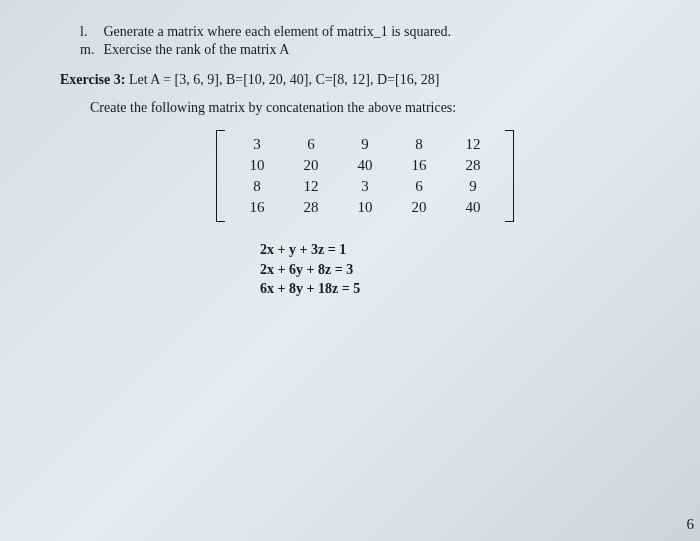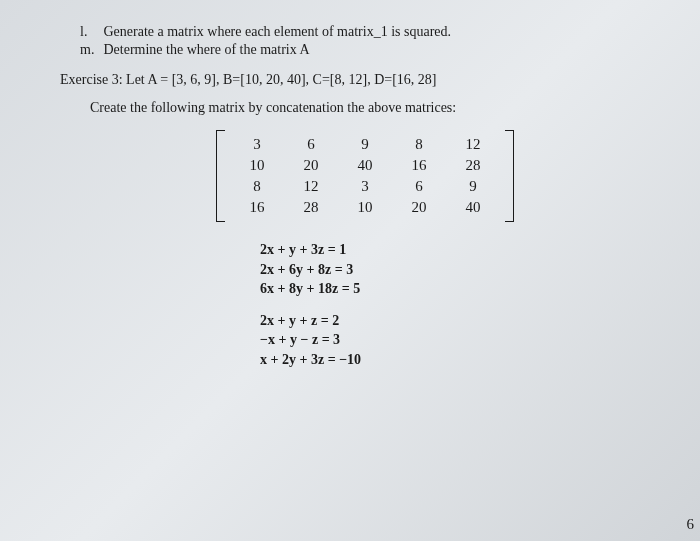--- a/index.html
+++ b/index.html
@@ -23,21 +23,21 @@
     }
     .list-item {
       margin-left: 20px;
       margin-bottom: 2px;
     }
     .list-marker {
       display: inline-block;
       width: 20px;
     }
     .exercise-label {
-      font-weight: normal;
+      font-weight: bold;
     }
     .exercise-line {
       margin-top: 14px;
       margin-bottom: 8px;
     }
     .sub-text {
       margin-left: 30px;
       margin-top: 12px;
       margin-bottom: 10px;
     }
@@ -105,21 +105,21 @@
 <div class="page">
 
   <div class="top-cut"></div>
 
   <div class="list-item">
     <span class="list-marker">l.</span>
     <span>Generate a matrix where each element of matrix_1 is squared.</span>
   </div>
   <div class="list-item">
     <span class="list-marker">m.</span>
-    <span>Determine the where of the matrix A</span>
+    <span>Exercise the rank of the matrix A</span>
   </div>
 
   <div class="exercise-line">
     <span class="exercise-label">Exercise 3:</span><span> Let A = [3, 6, 9], B=[10, 20, 40], C=[8, 12], D=[16, 28]</span>
   </div>
   <div class="sub-text">Create the following matrix by concatenation the above matrices:</div>
 
   <div class="matrix-container">
     <div class="matrix">
       <div class="matrix-row">
@@ -152,21 +152,16 @@
       </div>
     </div>
   </div>
 
   <div class="equations">
     <div>2x + y + 3z = 1</div>
     <div>2x + 6y + 8z = 3</div>
     <div>6x + 8y + 18z = 5</div>
   </div>
 
-  <div class="equations">
-    <div>2x + y + z = 2</div>
-    <div>−x + y − z = 3</div>
-    <div>x + 2y + 3z = −10</div>
-  </div>
 
 </div>
 
 <div class="page-num">6</div>
 
 </body></html>

